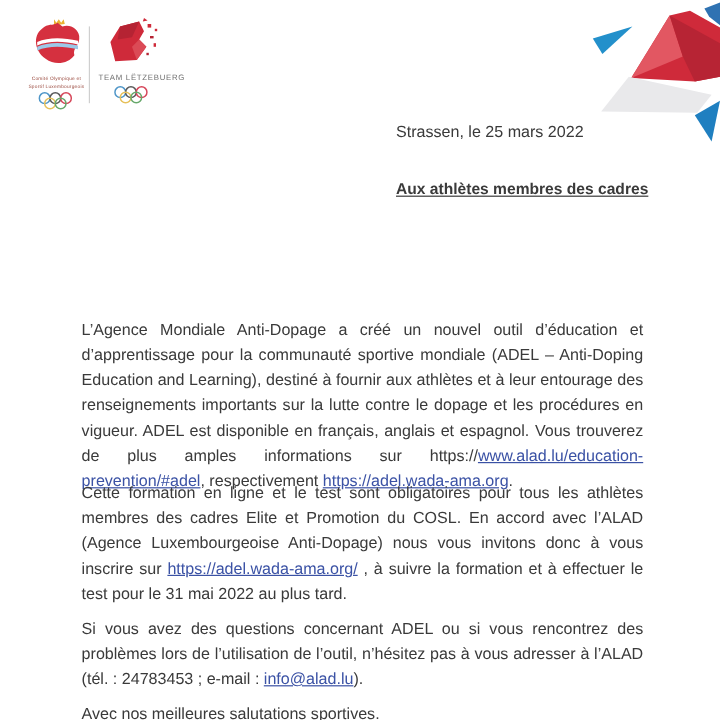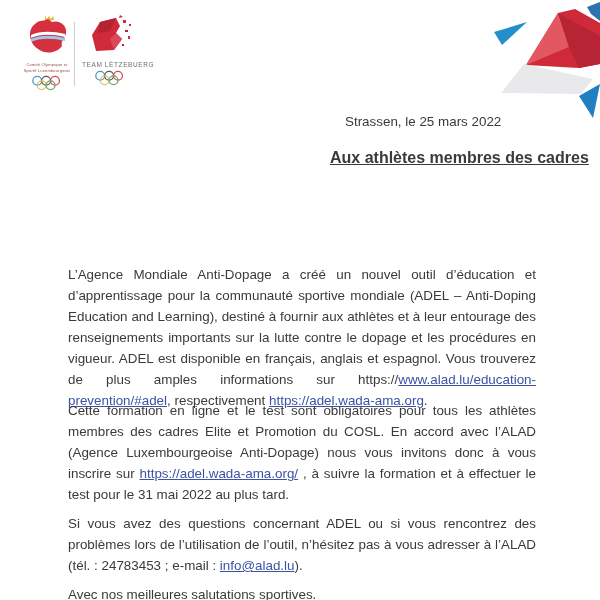--- a/index.html
+++ b/index.html
@@ -11,22 +11,22 @@
   
   .cosl-block{position:absolute;left:22px;top:13px;width:50px;text-align:center;}
   .cosl-caption{font-size:4px;line-height:5px;color:#9a4a3f;margin-top:1px;letter-spacing:.2px;}
   .logo-divider{position:absolute;left:74px;top:22px;width:1px;height:64px;background:#cfcfcf;}
   .team-block{position:absolute;left:82px;top:13px;width:110px;text-align:left;}
   .team-label{font-size:6.5px;letter-spacing:.6px;color:#6f6f6f;margin:2px 0 1px 0;}
   .rings{display:block;margin:2px auto 0 auto;}
   .team-block .rings{margin:2px 0 0 12px;}
   .deco{position:absolute;right:0;top:0;}
   
-  .date{position:absolute;left:345px;top:102px;font-size:13.4px;margin-top:12px;}
-  .recipient{position:absolute;left:330px;top:147px;font-size:16px;font-weight:bold;line-height:21px;}
+  .date{position:absolute;left:330px;top:102px;font-size:13.4px;}
+  .recipient{position:absolute;left:330px;top:147px;font-size:13px;font-weight:bold;line-height:21px;}
   .recipient div{text-decoration:underline;}
   .body-block{position:absolute;left:68px;width:468px;font-size:13.4px;line-height:21px;}
   .salutation{top:215px;}
   .para{text-align:justify;}
   .p1{top:264px;}
   .p2{top:400px;}
   .p3{top:513px;}
   .closing{top:584px;}
   a.link{color:#3b52a5;text-decoration:underline;cursor:pointer;}
 </style>

